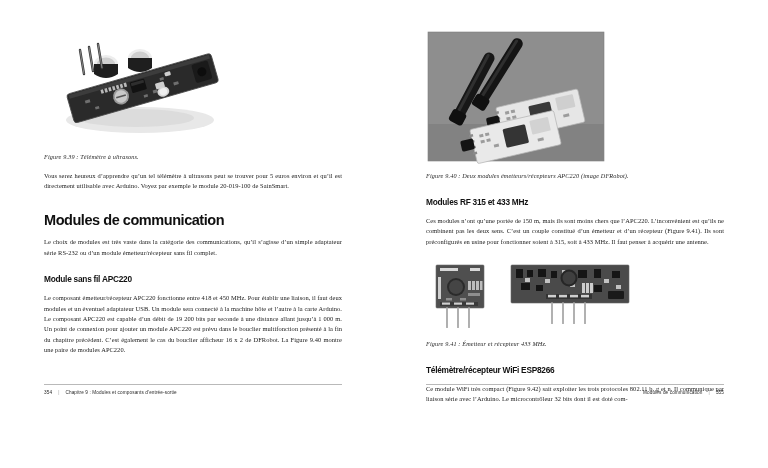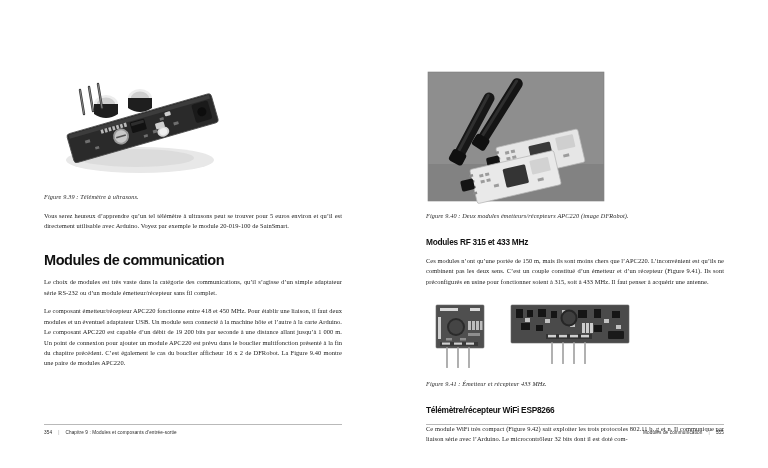--- a/index.html
+++ b/index.html
@@ -20,21 +20,20 @@
     height: 468px;
     background: #ffffff;
     display: flex;
   }
   .page {
     position: relative;
     width: 384px;
     height: 422px;
     box-sizing: border-box;
     background: #ffffff;
-    margin-top: 40px;
   }
   .page-left  { padding: 28px 42px 0 44px; }
   .page-right { padding: 28px 44px 0 42px; }
 
   
   .fig { margin: 0; }
   .fig-img {
     display: block;
     position: relative;
     overflow: hidden;
@@ -187,20 +186,21 @@
       </div>
       <figcaption class="fig-caption">Figure 9.39 : Télémètre à ultrasons.</figcaption>
     </figure>
 
     <p class="body">Vous serez heureux d’apprendre qu’un tel télémètre à ultrasons peut se trouver pour 5 euros environ et qu’il est directement utilisable avec Arduino. Voyez par exemple le module 20-019-100 de SainSmart.</p>
 
     <h1 class="h-major">Modules de communication</h1>
 
     <p class="body">Le choix de modules est très vaste dans la catégorie des communications, qu’il s’agisse d’un simple adaptateur série RS-232 ou d’un module émetteur/récepteur sans fil complet.</p>
 
+    <h2 class="h-minor">Module sans fil APC220</h2>
 
     <p class="body tight">Le composant émetteur/récepteur APC220 fonctionne entre 418 et 450 MHz. Pour établir une liaison, il faut deux modules et un éventuel adaptateur USB. Un module sera connecté à la machine hôte et l’autre à la carte Arduino. Le composant APC220 est capable d’un débit de 19 200 bits par seconde à une distance allant jusqu’à 1 000 m. Un point de connexion pour ajouter un module APC220 est prévu dans le bouclier multifonction présenté à la fin du chapitre précédent. C’est également le cas du bouclier afficheur 16 x 2 de DFRobot. La Figure 9.40 montre une paire de modules APC220.</p>
 
     <div class="footer">
       <span>354</span>
       <span class="sep">|</span>
       <span>Chapitre 9 : Modules et composants d’entrée-sortie</span>
     </div>
   </div>
 

